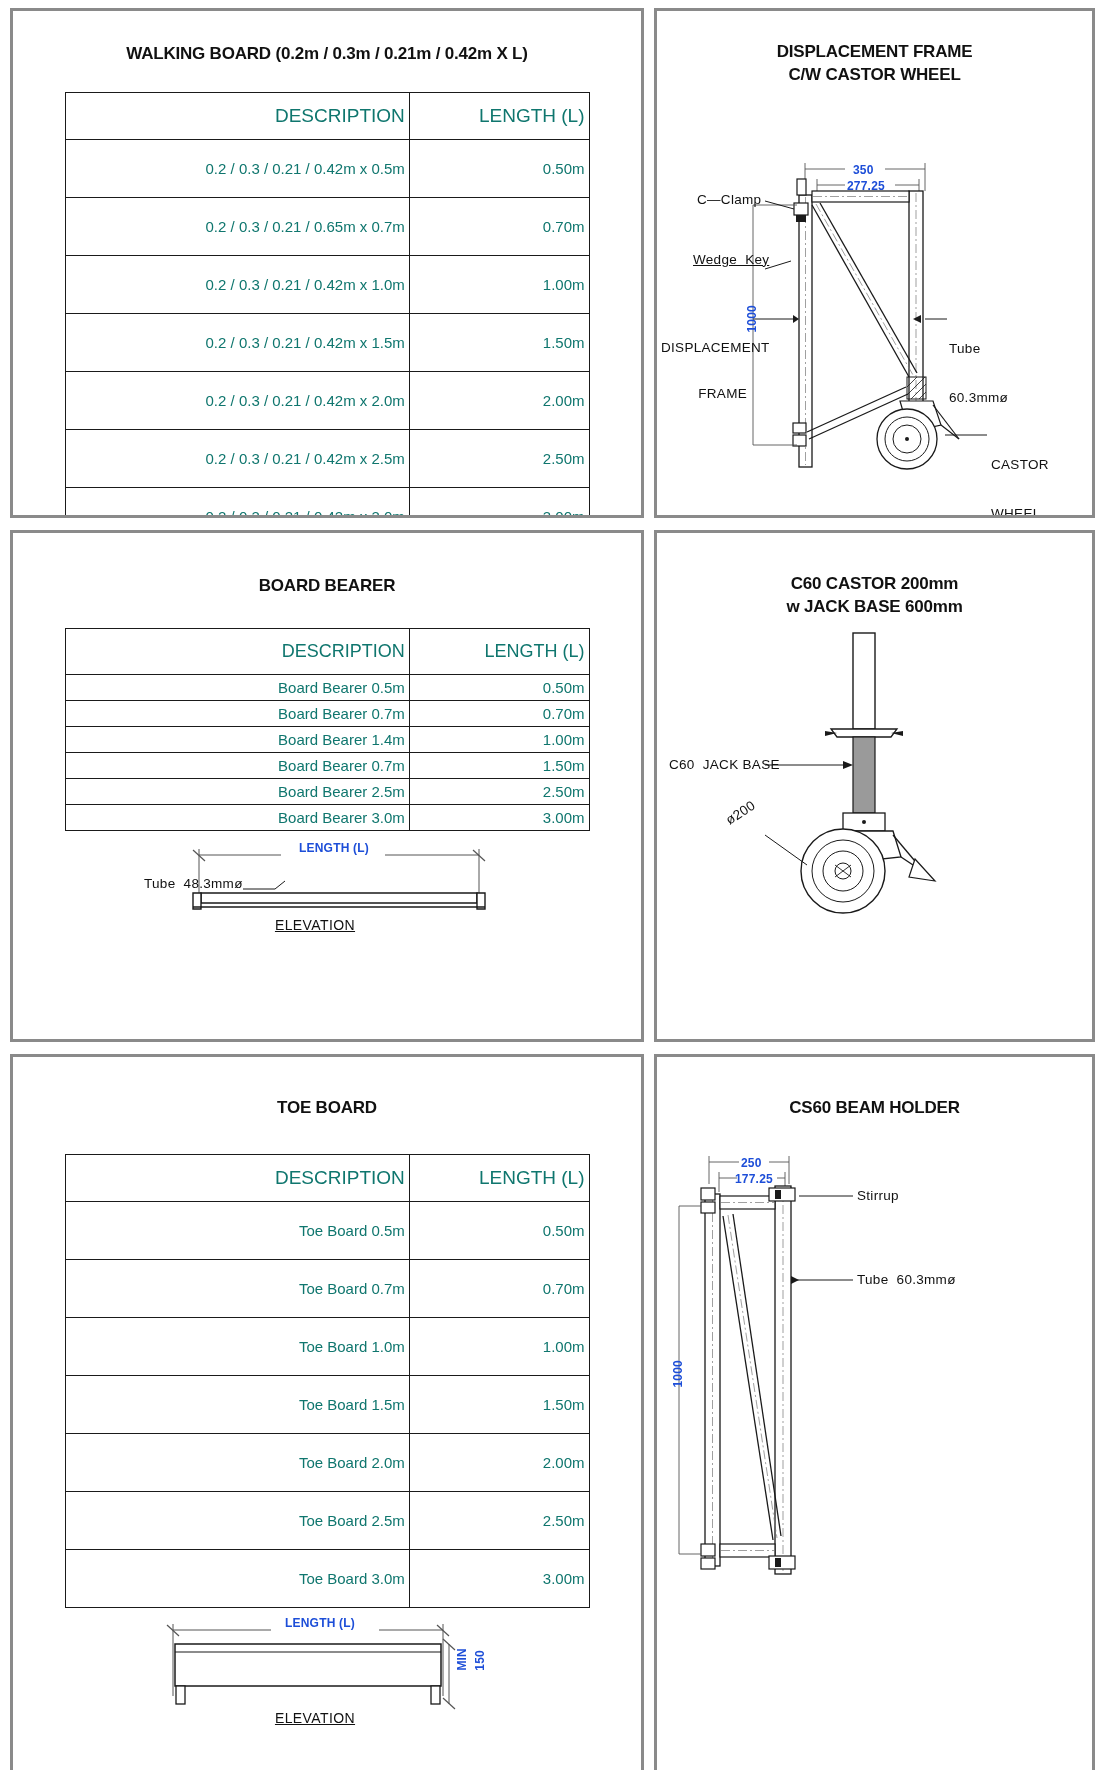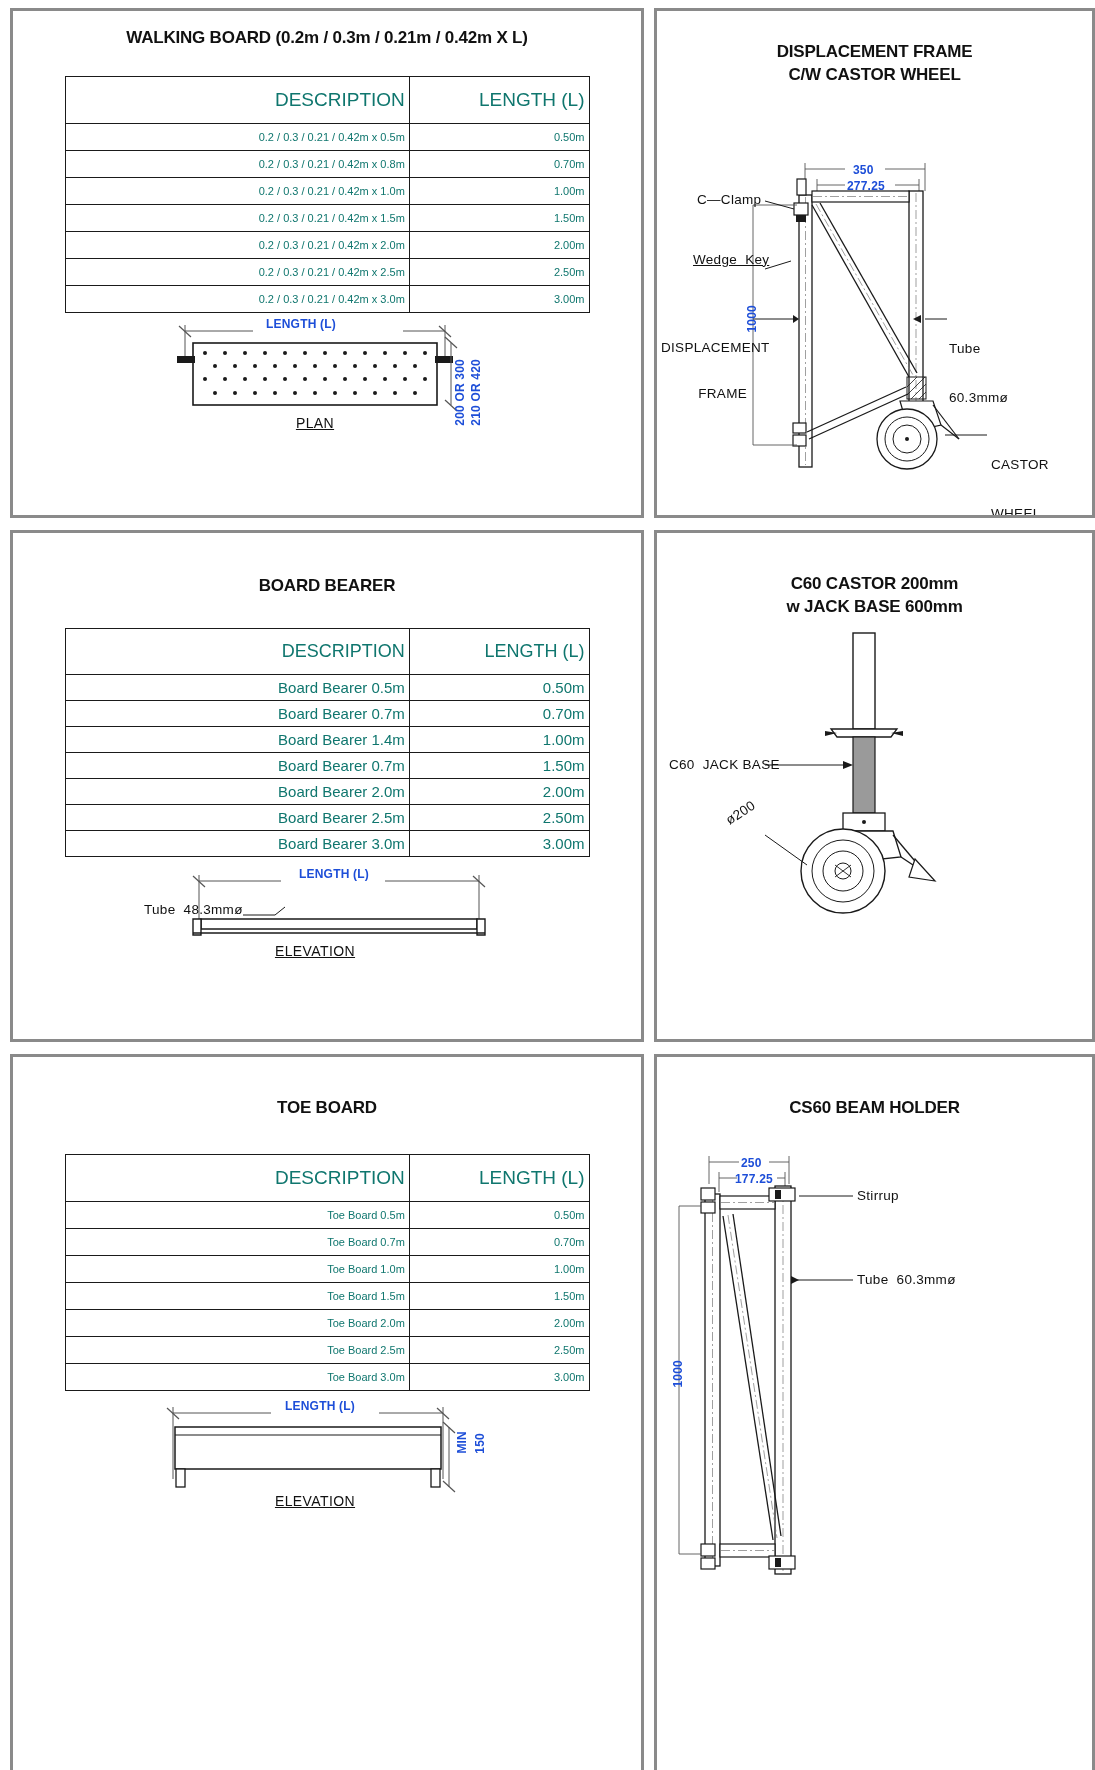--- a/index.html
+++ b/index.html
@@ -29,21 +29,21 @@
     position: relative;
     overflow: hidden;
   }
   .panel-title {
     text-align: center;
     font-weight: bold;
     font-size: 17px;
     letter-spacing: -0.2px;
     color: #111111;
     line-height: 1.35;
-    padding-top: 16px;
+    padding-top: 32px;
   }
   .panel-title.two-line { padding-top: 30px; }
 
   
   .spec-table {
     border-collapse: collapse;
     margin: 26px auto 0 auto;
     width: 525px;
     background: #fff;
   }
@@ -51,22 +51,22 @@
     border: 1.6px solid #1a1a1a;
     text-align: right;
     color: #0f766e;
     font-weight: normal;
   }
   .spec-table th {
     font-size: 19px;
     padding: 12px 4px;
   }
   .spec-table td {
-    font-size: 11px;
-    padding: 7px 4px;
+    font-size: 15px;
+    padding: 20px 4px;
   }
   .spec-table .col-desc { width: 345px; }
   .spec-table .col-len  { width: 180px; }
 
   .spec-table.compact td { font-size: 15px; padding: 4px 4px; }
   .spec-table.compact th { font-size: 18px; padding: 12px 4px; }
 
   
   .diagram { position: relative; width: 100%; }
   .dim-red {
@@ -106,21 +106,21 @@
             <th class="col-desc">DESCRIPTION</th>
             <th class="col-len">LENGTH (L)</th>
           </tr>
         </thead>
         <tbody>
           <tr>
             <td>0.2 / 0.3 / 0.21 / 0.42m x 0.5m</td>
             <td>0.50m</td>
           </tr>
           <tr>
-            <td>0.2 / 0.3 / 0.21 / 0.42m x 0.8m</td>
+            <td>0.2 / 0.3 / 0.21 / 0.65m x 0.7m</td>
             <td>0.70m</td>
           </tr>
           <tr>
             <td>0.2 / 0.3 / 0.21 / 0.42m x 1.0m</td>
             <td>1.00m</td>
           </tr>
           <tr>
             <td>0.2 / 0.3 / 0.21 / 0.42m x 1.5m</td>
             <td>1.50m</td>
           </tr>
@@ -335,24 +335,20 @@
           </tr>
           <tr>
             <td>Board Bearer 1.4m</td>
             <td>1.00m</td>
           </tr>
           <tr>
             <td>Board Bearer 0.7m</td>
             <td>1.50m</td>
           </tr>
           <tr>
-            <td>Board Bearer 2.0m</td>
-            <td>2.00m</td>
-          </tr>
-          <tr>
             <td>Board Bearer 2.5m</td>
             <td>2.50m</td>
           </tr>
           <tr>
             <td>Board Bearer 3.0m</td>
             <td>3.00m</td>
           </tr>
         </tbody>
       </table>
 

